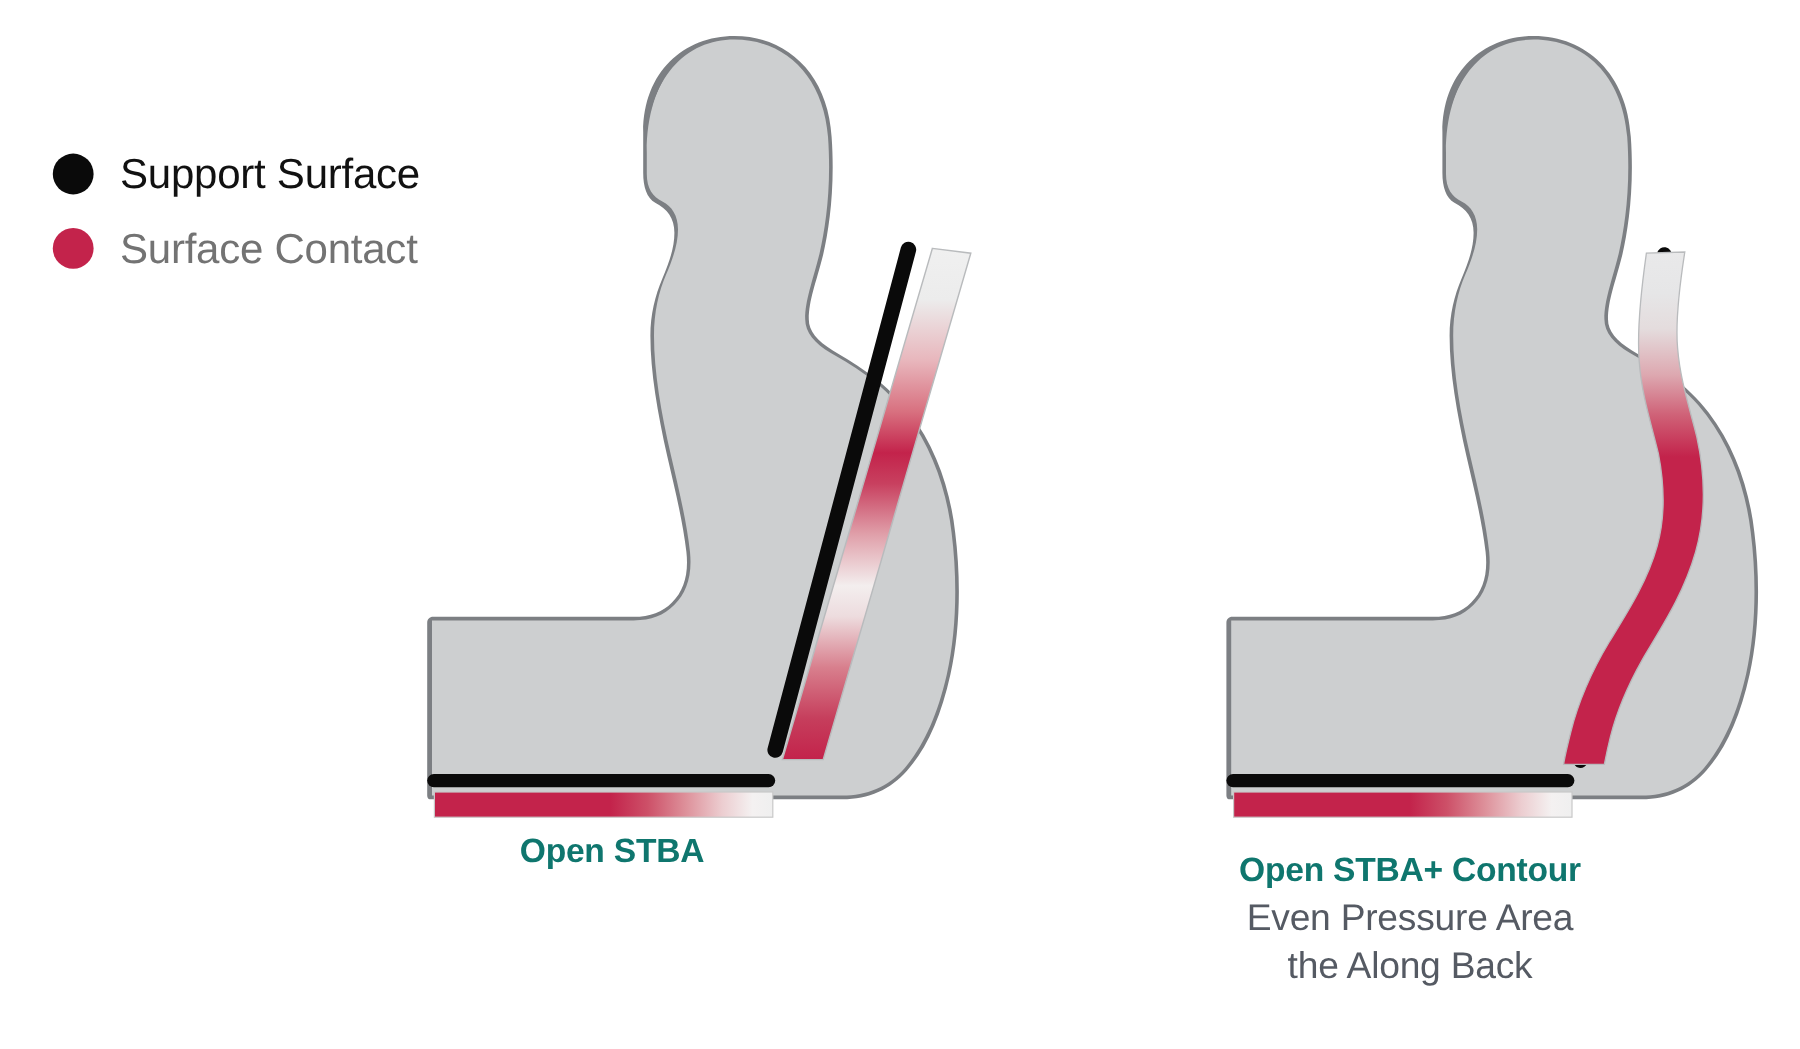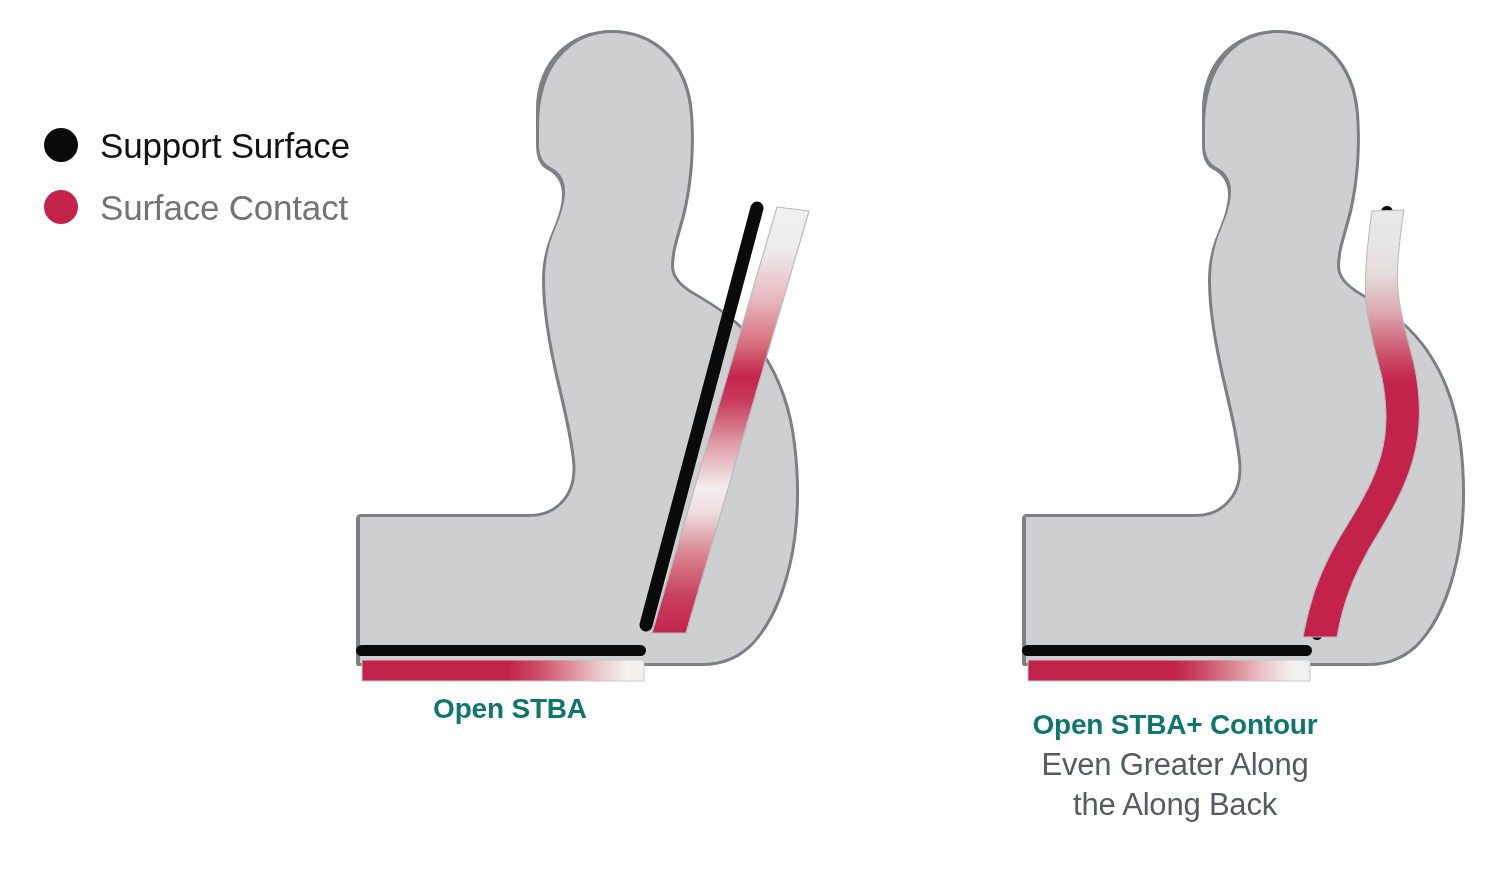--- a/index.html
+++ b/index.html
@@ -277,18 +277,18 @@
     </g>
   </svg>
 
   <div class="caption left">
     <p class="caption-title">Open STBA</p>
   </div>
 
   <div class="caption right">
     <p class="caption-title">Open STBA+ Contour</p>
     <p class="caption-sub">
-      <span>Even Greater Along</span><br>
+      <span>Even Pressure Area</span><br>
       <span>the Along Back</span>
     </p>
   </div>
 
 </div>
 
 </body></html>

